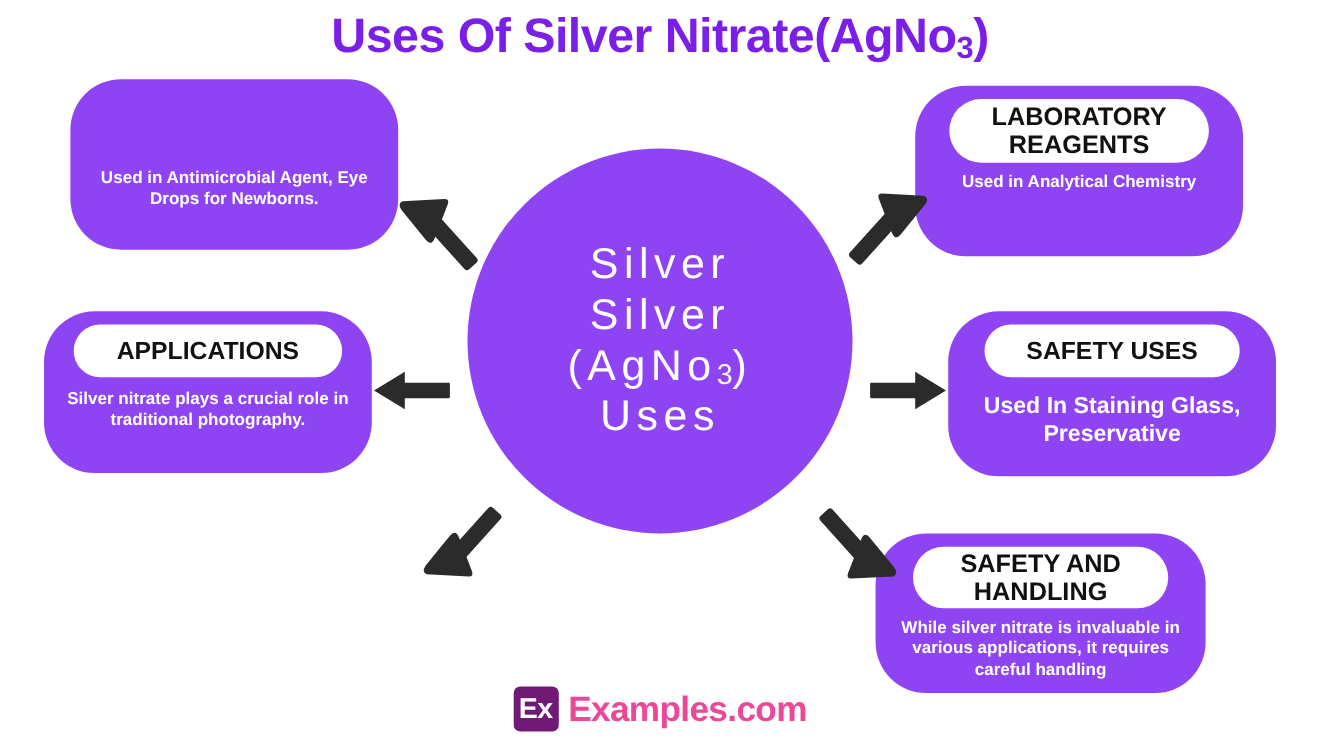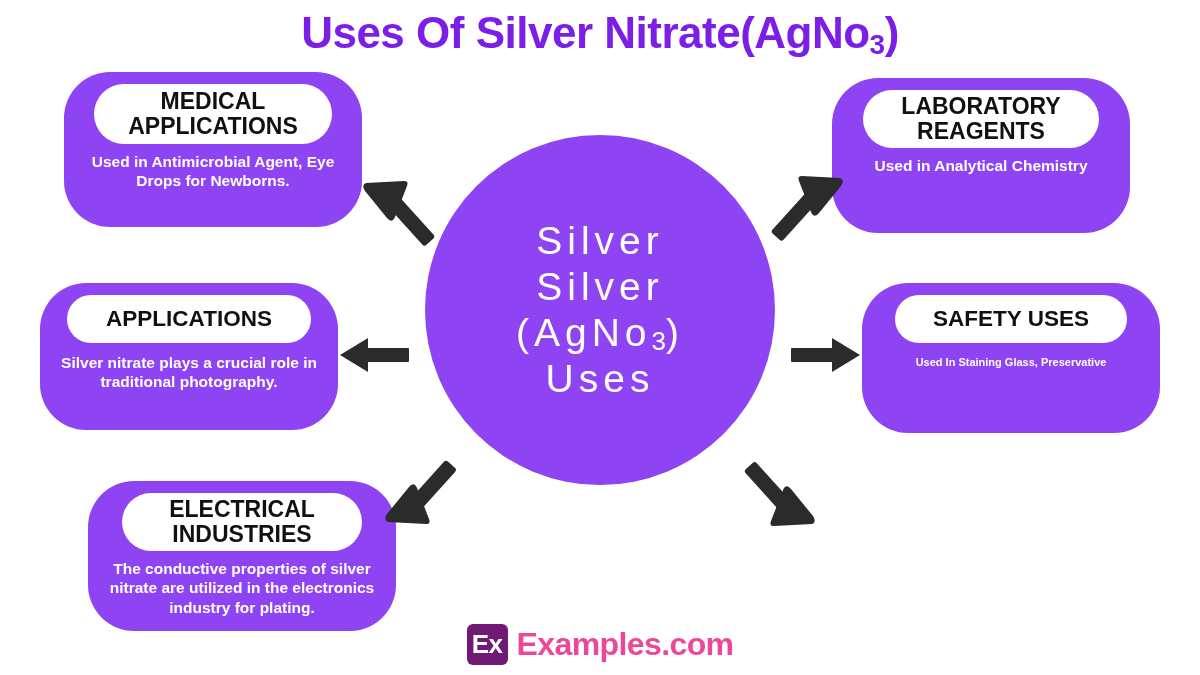--- a/index.html
+++ b/index.html
@@ -109,21 +109,21 @@
   #card-lab       { left: 832px; top: 78px;  width: 298px; height: 155px; }
   #card-lab       .card-head { width: 236px; height: 58px; font-size: 23px; }
   #card-lab       .card-body { top: 78px; font-size: 15.5px; }
 
   #card-photo     { left: 40px;  top: 283px; width: 298px; height: 147px; }
   #card-photo     .card-head { width: 244px; height: 48px; font-size: 22.5px; }
   #card-photo     .card-body { top: 70px; font-size: 15.5px; }
 
   #card-other     { left: 862px; top: 283px; width: 298px; height: 150px; }
   #card-other     .card-head { width: 232px; height: 48px; font-size: 22.5px; }
-  #card-other     .card-body { top: 73px; font-size: 11px; }
+  #card-other     .card-body { top: 73px; font-size: 21px; }
 
   #card-electrical{ left: 88px;  top: 481px; width: 308px; height: 150px; }
   #card-electrical .card-head { width: 240px; height: 58px; font-size: 23px; }
   #card-electrical .card-body { top: 78px; font-size: 15.5px; }
 
   #card-safety    { left: 796px; top: 485px; width: 300px; height: 145px; }
   #card-safety    .card-head { width: 232px; height: 56px; font-size: 23px; }
   #card-safety    .card-body { top: 76px; font-size: 15.5px; }
 
   
@@ -175,47 +175,45 @@
   <div class="center-circle">
     <div class="ctext">
       <span>Silver</span><br>
       <span>Silver</span><br>
       <span>(AgNo</span><span class="sub3">3</span><span>)</span><br>
       <span>Uses</span>
     </div>
   </div>
 
   <div class="card" id="card-medical">
-    <div class="card-head">MEDICAL
-APPLICATIONS</div>
     <div class="card-body">Used in Antimicrobial Agent, Eye Drops for Newborns.</div>
   </div>
 
   <div class="card" id="card-lab">
     <div class="card-head">LABORATORY
 REAGENTS</div>
     <div class="card-body">Used in Analytical Chemistry</div>
   </div>
 
   <div class="card" id="card-photo">
     <div class="card-head">APPLICATIONS</div>
     <div class="card-body">Silver nitrate plays a crucial role in traditional photography.</div>
   </div>
 
   <div class="card" id="card-other">
     <div class="card-head">SAFETY USES</div>
     <div class="card-body">Used In Staining Glass,  Preservative</div>
   </div>
 
-  <div class="card" id="card-electrical">
-    <div class="card-head">ELECTRICAL
-INDUSTRIES</div>
-    <div class="card-body">The conductive properties of silver nitrate are utilized in the electronics industry for plating.</div>
-  </div>
-
+
+  <div class="card" id="card-safety">
+    <div class="card-head">SAFETY AND
+HANDLING</div>
+    <div class="card-body">While silver nitrate is invaluable in various applications, it requires careful handling</div>
+  </div>
 
   <div class="arrow" style="left:360px; top:175px;">
     <svg width="76" height="72" viewBox="0 0 76 72">
       <g fill="#2B2B2B">
         <path d="M6 8 L44 6 Q49 6 47 11 L35 42 Q32 49 27 43 L5 16 Q1 10 6 8 Z"></path>
         <rect x="29" y="24" width="15" height="56" rx="3" transform="rotate(-42 36 30)"></rect>
       </g>
     </svg>
   </div>
 

